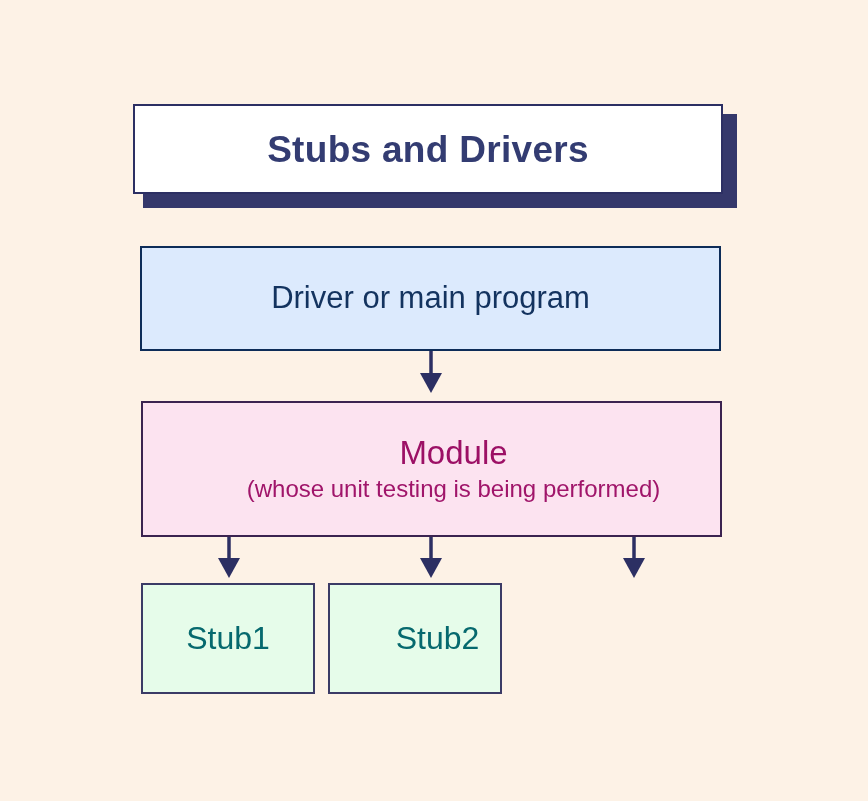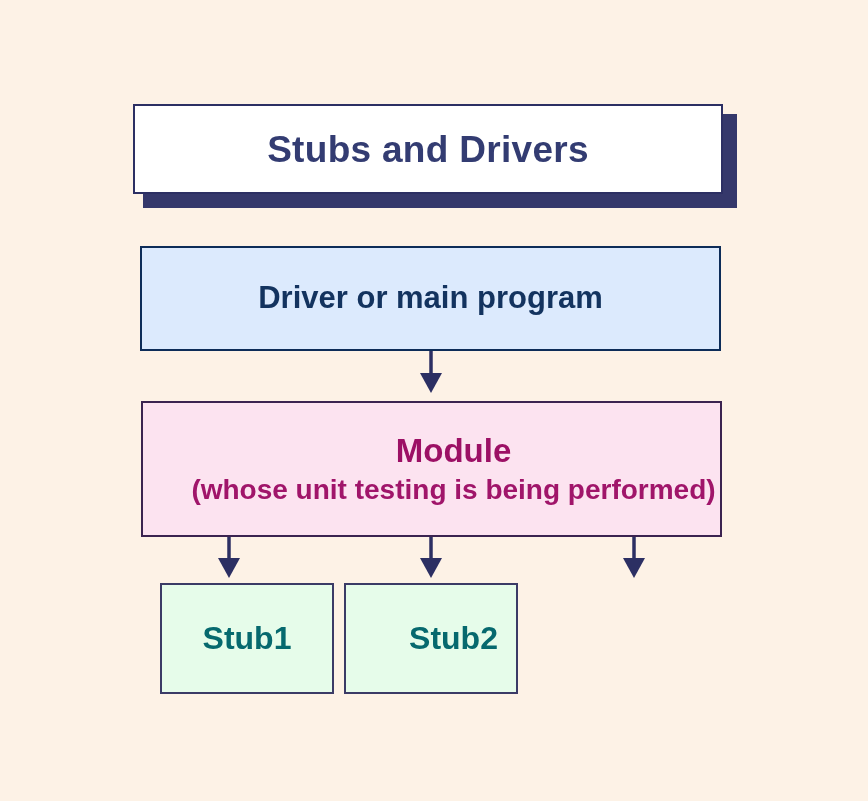--- a/index.html
+++ b/index.html
@@ -52,21 +52,20 @@
 
   
   .box {
     position: absolute;
     box-sizing: border-box;
     display: flex;
     flex-direction: column;
     align-items: center;
     justify-content: center;
     text-align: center;
-    font-weight: bold;
   }
 
   .driver-box {
     left: 140px;
     top: 246px;
     width: 581px;
     height: 105px;
     background: #dceafd;
     border: 2px solid #0d2c58;
   }
@@ -84,35 +83,35 @@
     background: #fce3f0;
     border: 2px solid #3b2350;
     padding-left: 44px;
   }
   .module-title {
     font-size: 33px;
     color: #9c1065;
     line-height: 1.15;
   }
   .module-subtitle {
-    font-size: 28px;
+    font-size: 24px;
     color: #a0156a;
     line-height: 1.2;
     margin-top: 3px;
   }
 
   .stub-box {
     top: 583px;
     width: 174px;
     height: 111px;
     background: #e6fcea;
     border: 2px solid #3b3b66;
   }
-  .stub-1 { left: 141px; margin-left: 19px; }
-  .stub-2 { left: 344px; padding-left: 45px; }
+  .stub-1 { left: 141px; }
+  .stub-2 { left: 328px; padding-left: 45px; }
   .stub-3 { left: 546px; }
   .stub-text {
     font-size: 32px;
     color: #06696e;
     line-height: 1.1;
   }
 
   
   .arrow {
     position: absolute;

